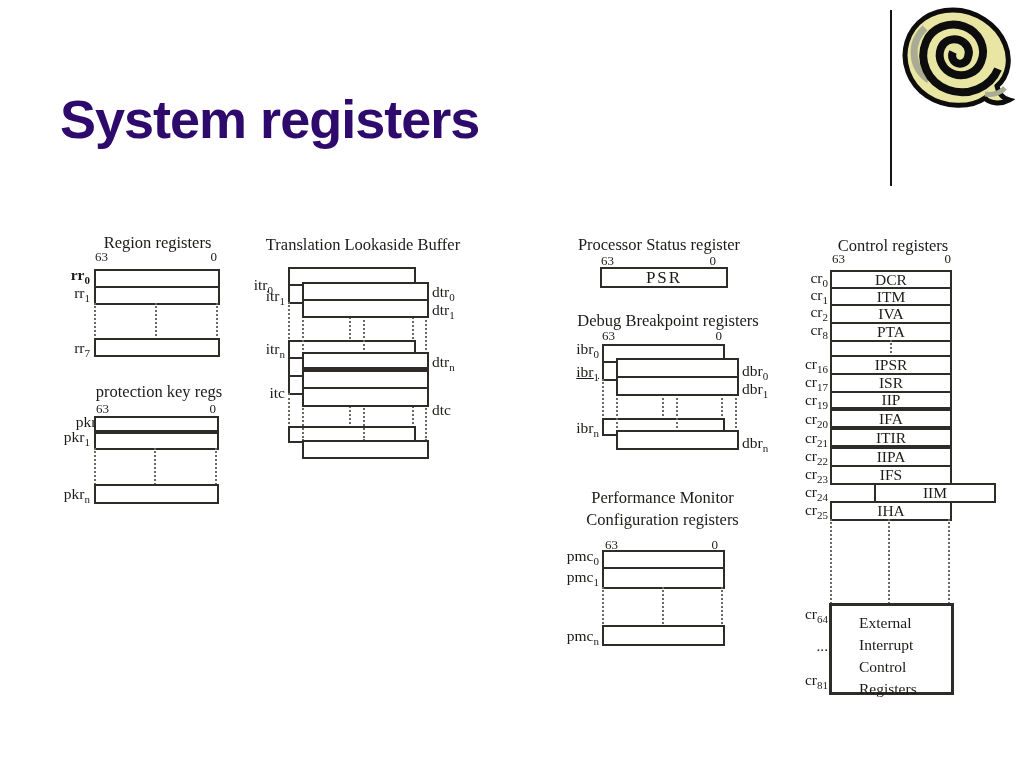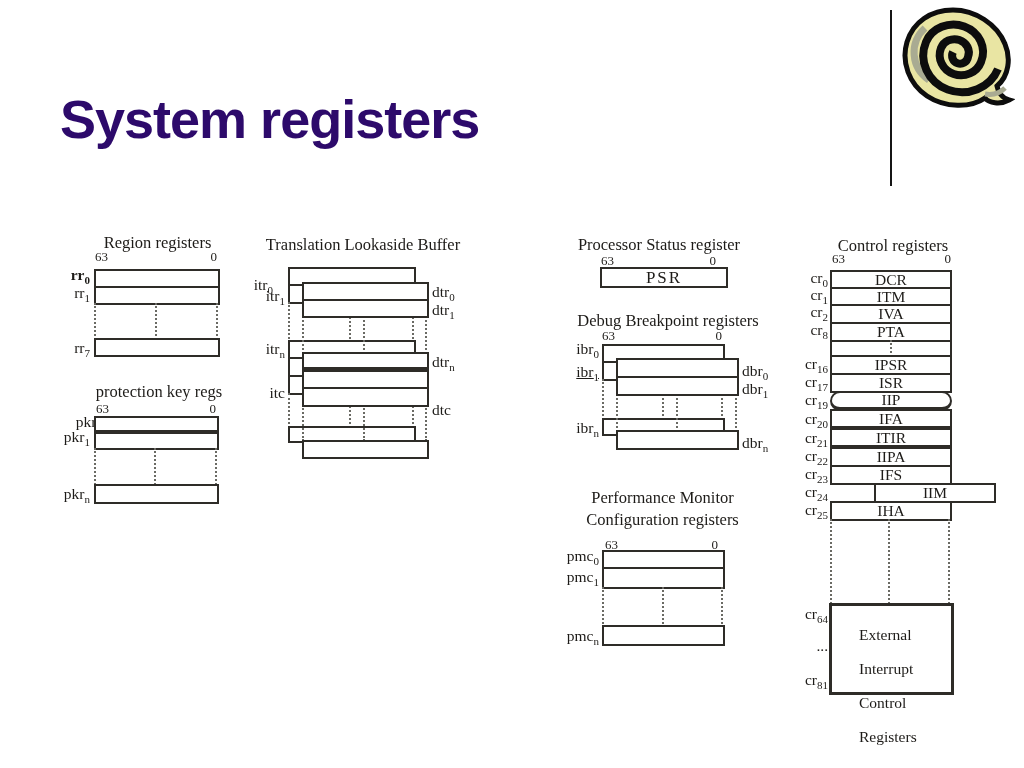--- a/index.html
+++ b/index.html
@@ -17,21 +17,21 @@
   .b{position:absolute;background:#fff;border:2px solid #2e2c28;box-sizing:border-box;z-index:1;}
   .z2{z-index:2;} .z3{z-index:3;}
   .thickb{border-bottom-width:4px;}
   .g{position:absolute;z-index:1;}
   .dv{position:absolute;top:0;bottom:0;width:0;border-left:2px dotted #6a6a64;}
   .gsolid{border-left:2px solid #2e2c28;border-right:2px solid #2e2c28;box-sizing:border-box;}
   .named{display:flex;align-items:center;justify-content:center;
          font:15.5px "Liberation Serif",serif;}
   .psrtext{letter-spacing:2px;font-size:17px;}
   .eic{padding:6px 0 0 27px;font:15.5px "Liberation Serif",serif;line-height:22px;}
-  .eic span{display:block;margin-top:12px;}
+  .eic span{display:block;}
 </style>
 </head>
 <body>
 
 <div id="slide">
 
   <h1 id="title">System registers</h1>
   <div class="vrule"></div>
 
   <svg class="logo" width="114" height="106" viewBox="0 0 114 106">
@@ -183,21 +183,21 @@
   <span class="lab ra" style="left:790px;top:373px;width:38px;"><span>cr</span><sub>17</sub></span>
   <span class="lab ra" style="left:790px;top:391px;width:38px;"><span>cr</span><sub>19</sub></span>
   <span class="lab ra" style="left:790px;top:410px;width:38px;"><span>cr</span><sub>20</sub></span>
   <span class="lab ra" style="left:790px;top:429px;width:38px;"><span>cr</span><sub>21</sub></span>
   <span class="lab ra" style="left:790px;top:447px;width:38px;"><span>cr</span><sub>22</sub></span>
   <span class="lab ra" style="left:790px;top:465px;width:38px;"><span>cr</span><sub>23</sub></span>
   <span class="lab ra" style="left:790px;top:483px;width:38px;"><span>cr</span><sub>24</sub></span>
   <span class="lab ra" style="left:790px;top:501px;width:38px;"><span>cr</span><sub>25</sub></span>
   <div class="b named" style="left:830px;top:355px;width:122px;height:20px;">IPSR</div>
   <div class="b named" style="left:830px;top:373px;width:122px;height:20px;">ISR</div>
-  <div class="b named thickb" style="left:830px;top:391px;width:122px;height:20px;border-radius:10px;">IIP</div>
+  <div class="b named thickb" style="left:830px;top:391px;width:122px;height:20px;">IIP</div>
   <div class="b named thickb" style="left:830px;top:409px;width:122px;height:21px;">IFA</div>
   <div class="b named thickb" style="left:830px;top:428px;width:122px;height:21px;">ITIR</div>
   <div class="b named" style="left:830px;top:447px;width:122px;height:20px;">IIPA</div>
   <div class="b named" style="left:830px;top:465px;width:122px;height:20px;">IFS</div>
   <div class="b named" style="left:830px;top:483px;width:122px;height:20px;margin-left:44px;">IIM</div>
   <div class="b named" style="left:830px;top:501px;width:122px;height:20px;">IHA</div>
 
   <div class="g" style="left:830px;top:519px;width:122px;height:85px;">
     <div class="dv" style="left:0;"></div>
     <div class="dv" style="left:58px;"></div>

